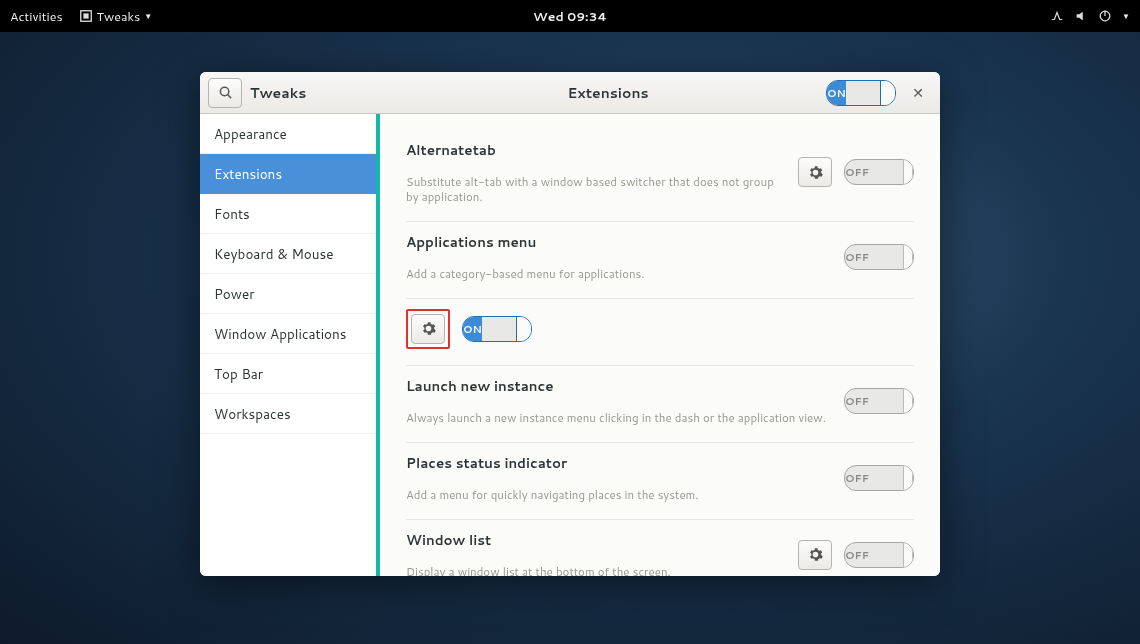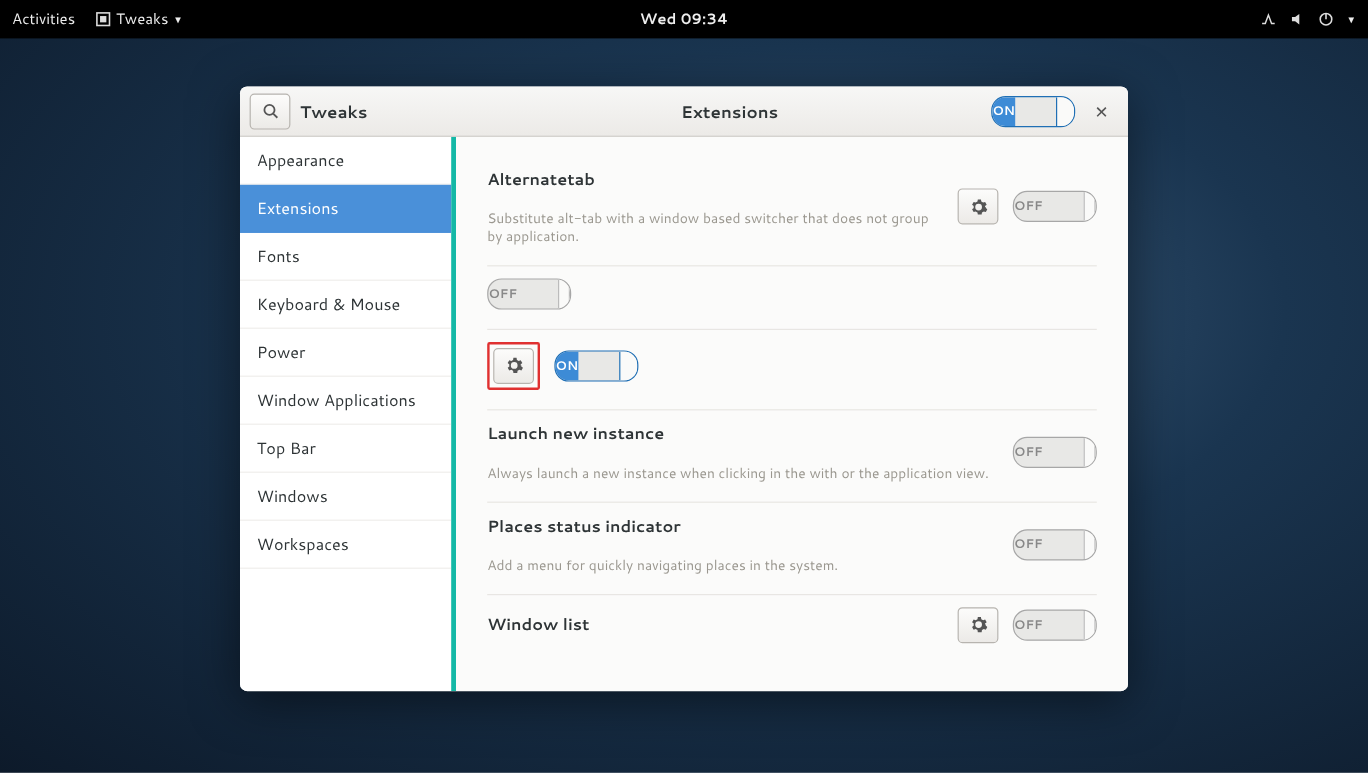--- a/index.html
+++ b/index.html
@@ -186,21 +186,20 @@
 
   <div class="body">
     <div class="sidebar" id="sidebar">
         <div class="side-item">Appearance</div>
         <div class="side-item active">Extensions</div>
         <div class="side-item">Fonts</div>
         <div class="side-item">Keyboard &amp; Mouse</div>
         <div class="side-item">Power</div>
         <div class="side-item">Window Applications</div>
         <div class="side-item">Top Bar</div>
-        <div class="side-item">Windows</div>
         <div class="side-item">Workspaces</div>
       </div>
     <div class="content" id="content">
         <div class="ext-row">
           <div class="ext-text">
             <div class="ext-title">Alternatetab</div>
             <div class="ext-desc">Substitute alt-tab with a window based switcher that does not group by application.</div>
           </div>
           <div class="gear-btn">
             <span>
@@ -208,20 +207,24 @@
                 <path d="M8 5a3 3 0 100 6 3 3 0 000-6zm6.4 3c0 .3 0 .6-.1.9l1.5 1.2-1.4 2.4-1.8-.6c-.5.4-1 .7-1.6.9l-.3 1.9H7.3l-.3-1.9c-.6-.2-1.1-.5-1.6-.9l-1.8.6-1.4-2.4 1.5-1.2c0-.3-.1-.6-.1-.9s0-.6.1-.9L2.2 5.9l1.4-2.4 1.8.6c.5-.4 1-.7 1.6-.9l.3-1.9h2.8l.3 1.9c.6.2 1.1.5 1.6.9l1.8-.6 1.4 2.4-1.5 1.2c.1.3.1.6.1.9z" fill="#555"></path>
               </svg>
             </span>
           </div>
           <div class="switch off">
             <div class="lbl off-lbl">OFF</div>
             <div class="knob"></div>
           </div>
         </div>
         <div class="ext-row">
+          <div class="ext-text">
+            <div class="ext-title">Applications menu</div>
+            <div class="ext-desc">Add a category-based menu for applications.</div>
+          </div>
           <div class="switch off">
             <div class="lbl off-lbl">OFF</div>
             <div class="knob"></div>
           </div>
         </div>
         <div class="ext-row">
           <div class="highlight-box">
             <div class="gear-btn">
               <span>
                 <svg width="15" height="15" viewBox="0 0 16 16">
@@ -231,40 +234,41 @@
             </div>
           </div>
           <div class="switch on">
             <div class="lbl on-lbl">ON</div>
             <div class="knob"></div>
           </div>
         </div>
         <div class="ext-row">
           <div class="ext-text">
             <div class="ext-title">Launch new instance</div>
-            <div class="ext-desc">Always launch a new instance when clicking in the with or the application view.</div>
+            <div class="ext-desc">Always launch a new instance menu clicking in the dash or the application view.</div>
           </div>
           <div class="switch off">
             <div class="lbl off-lbl">OFF</div>
             <div class="knob"></div>
           </div>
         </div>
         <div class="ext-row">
           <div class="ext-text">
             <div class="ext-title">Places status indicator</div>
             <div class="ext-desc">Add a menu for quickly navigating places in the system.</div>
           </div>
           <div class="switch off">
             <div class="lbl off-lbl">OFF</div>
             <div class="knob"></div>
           </div>
         </div>
         <div class="ext-row">
           <div class="ext-text">
             <div class="ext-title">Window list</div>
+            <div class="ext-desc">Display a window list at the bottom of the screen.</div>
           </div>
           <div class="gear-btn">
             <span>
               <svg width="15" height="15" viewBox="0 0 16 16">
                 <path d="M8 5a3 3 0 100 6 3 3 0 000-6zm6.4 3c0 .3 0 .6-.1.9l1.5 1.2-1.4 2.4-1.8-.6c-.5.4-1 .7-1.6.9l-.3 1.9H7.3l-.3-1.9c-.6-.2-1.1-.5-1.6-.9l-1.8.6-1.4-2.4 1.5-1.2c0-.3-.1-.6-.1-.9s0-.6.1-.9L2.2 5.9l1.4-2.4 1.8.6c.5-.4 1-.7 1.6-.9l.3-1.9h2.8l.3 1.9c.6.2 1.1.5 1.6.9l1.8-.6 1.4 2.4-1.5 1.2c.1.3.1.6.1.9z" fill="#555"></path>
               </svg>
             </span>
           </div>
           <div class="switch off">
             <div class="lbl off-lbl">OFF</div>

